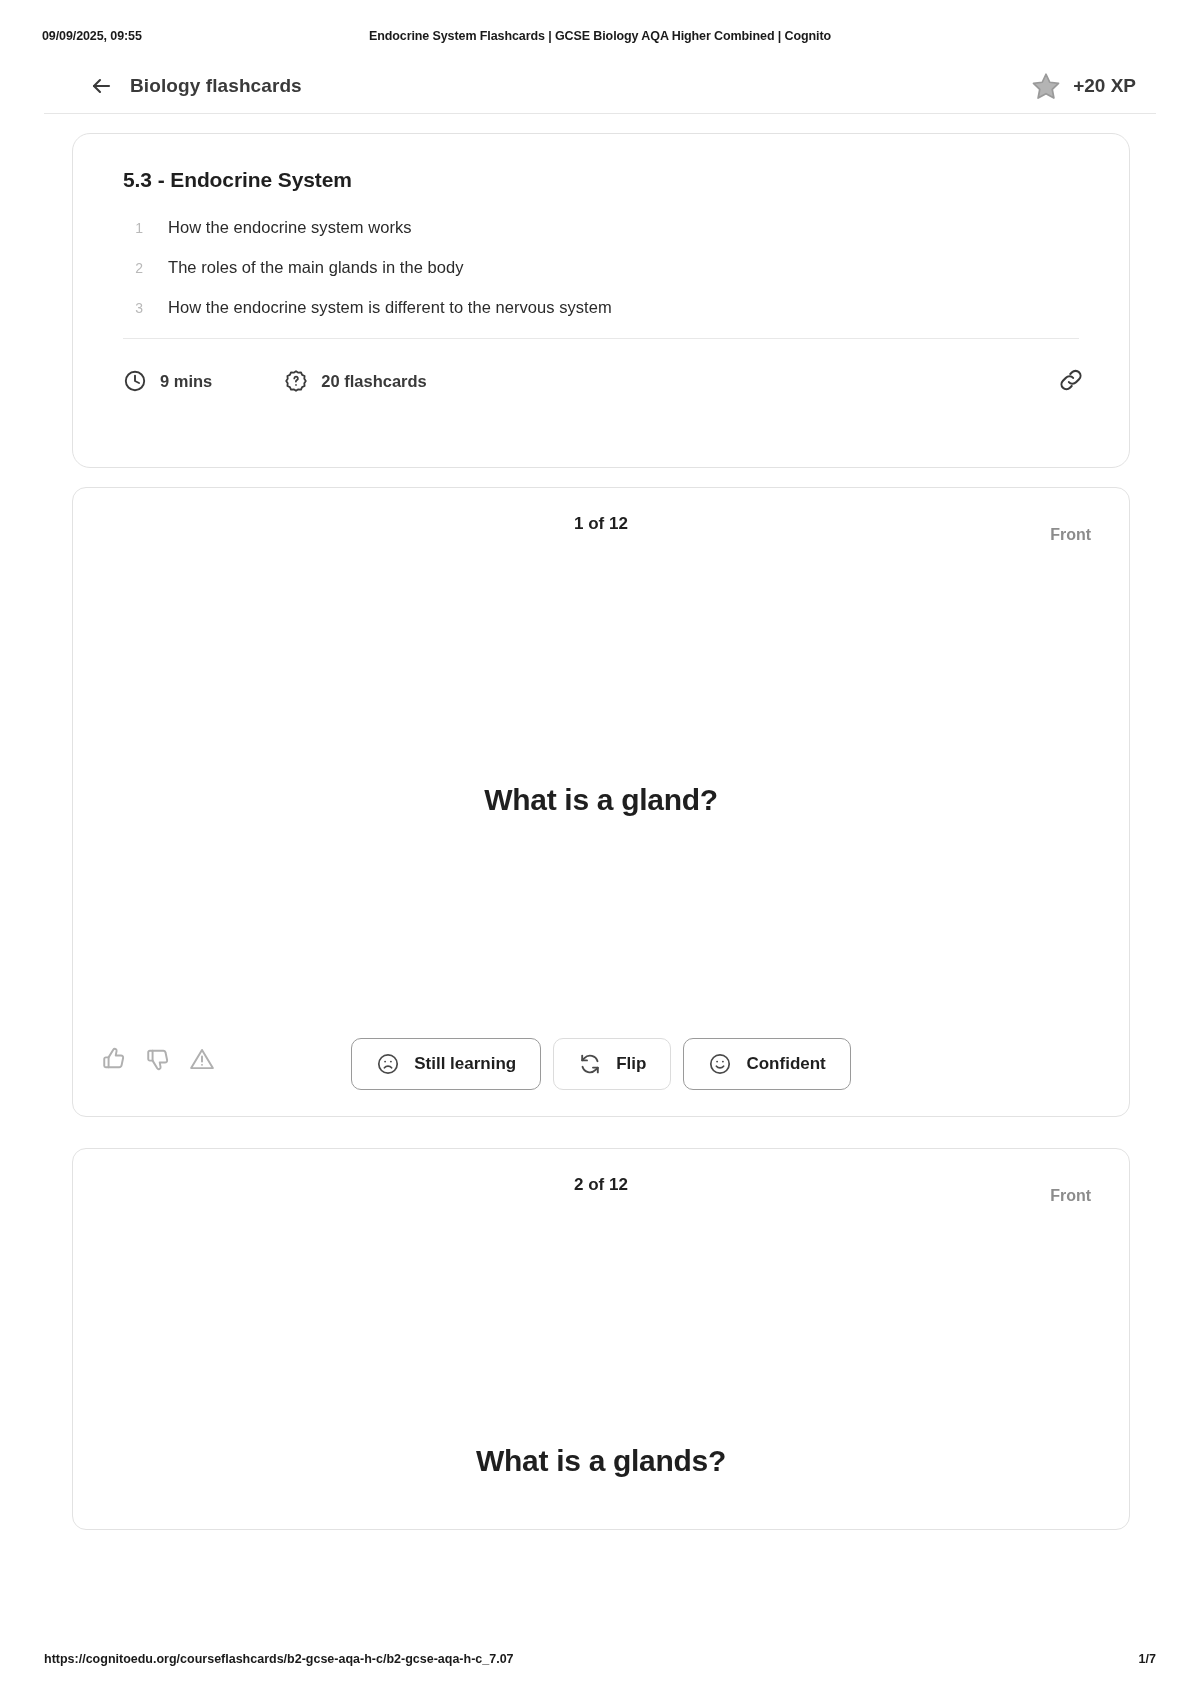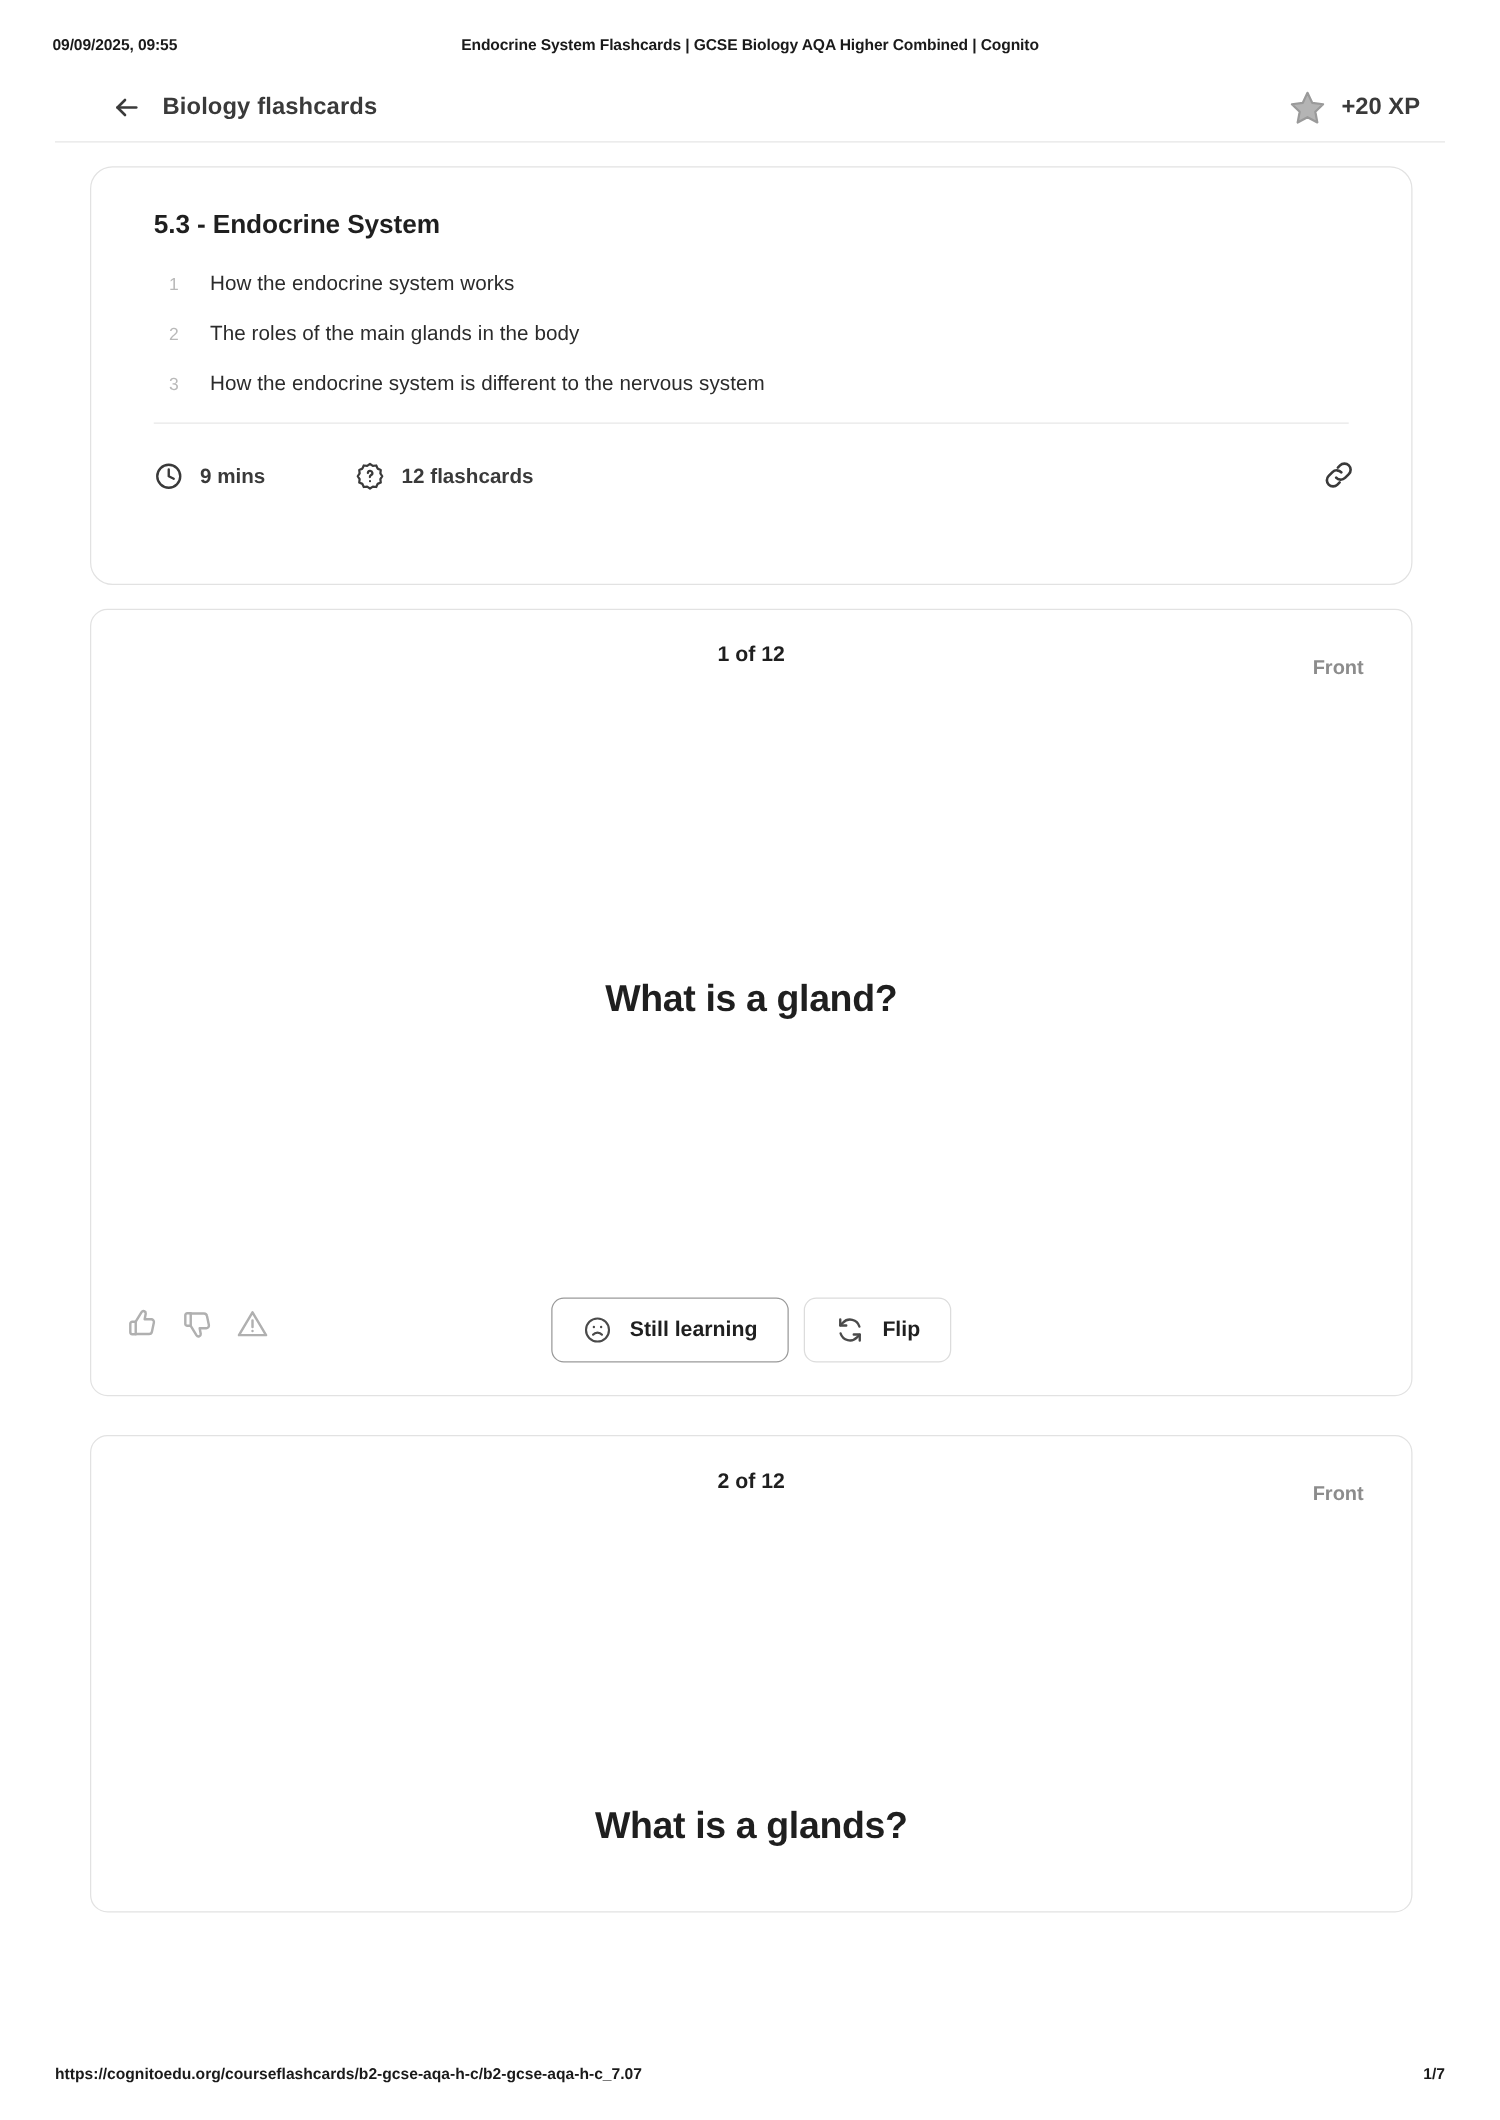--- a/index.html
+++ b/index.html
@@ -284,21 +284,21 @@
         <span>9 mins</span>
       </div>
       <div class="meta-chip">
         <span class="meta-icon">
           <svg viewBox="0 0 24 24" width="24" height="24" fill="none" stroke="currentColor" stroke-width="1.8" stroke-linecap="round" stroke-linejoin="round">
             <path d="M12 2.2l2.3 1.5 2.7-.3 1.1 2.5 2.5 1.1-.3 2.7 1.5 2.3-1.5 2.3.3 2.7-2.5 1.1-1.1 2.5-2.7-.3-2.3 1.5-2.3-1.5-2.7.3-1.1-2.5-2.5-1.1.3-2.7L2.2 12l1.5-2.3-.3-2.7 2.5-1.1 1.1-2.5 2.7.3z"></path>
             <path d="M10.3 9.4a1.8 1.8 0 1 1 2.5 1.7c-.6.3-.9.8-.9 1.5"></path>
             <circle cx="12" cy="15.9" r="0.85" fill="currentColor" stroke="none"></circle>
           </svg>
         </span>
-        <span>12 flashcards</span>
+        <span>20 flashcards</span>
       </div>
       <span class="link-icon-btn">
         <svg viewBox="0 0 24 24" width="28" height="28" fill="none" stroke="currentColor" stroke-width="1.8" stroke-linecap="round" stroke-linejoin="round">
           <path d="M10.2 13.8a4.2 4.2 0 0 0 6.1.2l2.6-2.6a4.2 4.2 0 1 0-6-6l-1.5 1.5"></path>
           <path d="M13.8 10.2a4.2 4.2 0 0 0-6.1-.2l-2.6 2.6a4.2 4.2 0 1 0 6 6l1.5-1.5"></path>
         </svg>
       </span>
     </div>
   </div>
 
@@ -350,20 +350,31 @@
             <svg viewBox="0 0 24 24" width="24" height="24" fill="none" stroke="currentColor" stroke-width="1.9" stroke-linecap="round" stroke-linejoin="round">
               <path d="M19.5 9.2A7.8 7.8 0 0 0 6.4 6.1L4.2 8.2"></path>
               <polyline points="4.2,3.6 4.2,8.4 9,8.4"></polyline>
               <path d="M4.5 14.8a7.8 7.8 0 0 0 13.1 3.1l2.2-2.1"></path>
               <polyline points="19.8,20.4 19.8,15.6 15,15.6"></polyline>
             </svg>
           </span>
           <span>Flip</span>
         </button>
 
+        <button class="fc-btn">
+          <span class="btn-icon">
+            <svg viewBox="0 0 24 24" width="24" height="24" fill="none" stroke="currentColor" stroke-width="1.7" stroke-linecap="round" stroke-linejoin="round">
+              <circle cx="12" cy="12" r="9.2"></circle>
+              <path d="M8.4 14.2a4.6 4.6 0 0 0 7.2 0"></path>
+              <circle cx="9.1" cy="9.6" r="0.95" fill="currentColor" stroke="none"></circle>
+              <circle cx="14.9" cy="9.6" r="0.95" fill="currentColor" stroke="none"></circle>
+            </svg>
+          </span>
+          <span>Confident</span>
+        </button>
       </div>
     </div>
   </div>
 
   <div class="card" id="card-2">
     <div class="fc-head">
       <div class="fc-counter">2 of 12</div>
       <div class="fc-side">Front</div>
     </div>
     <div class="fc-question">What is a glands?</div>

